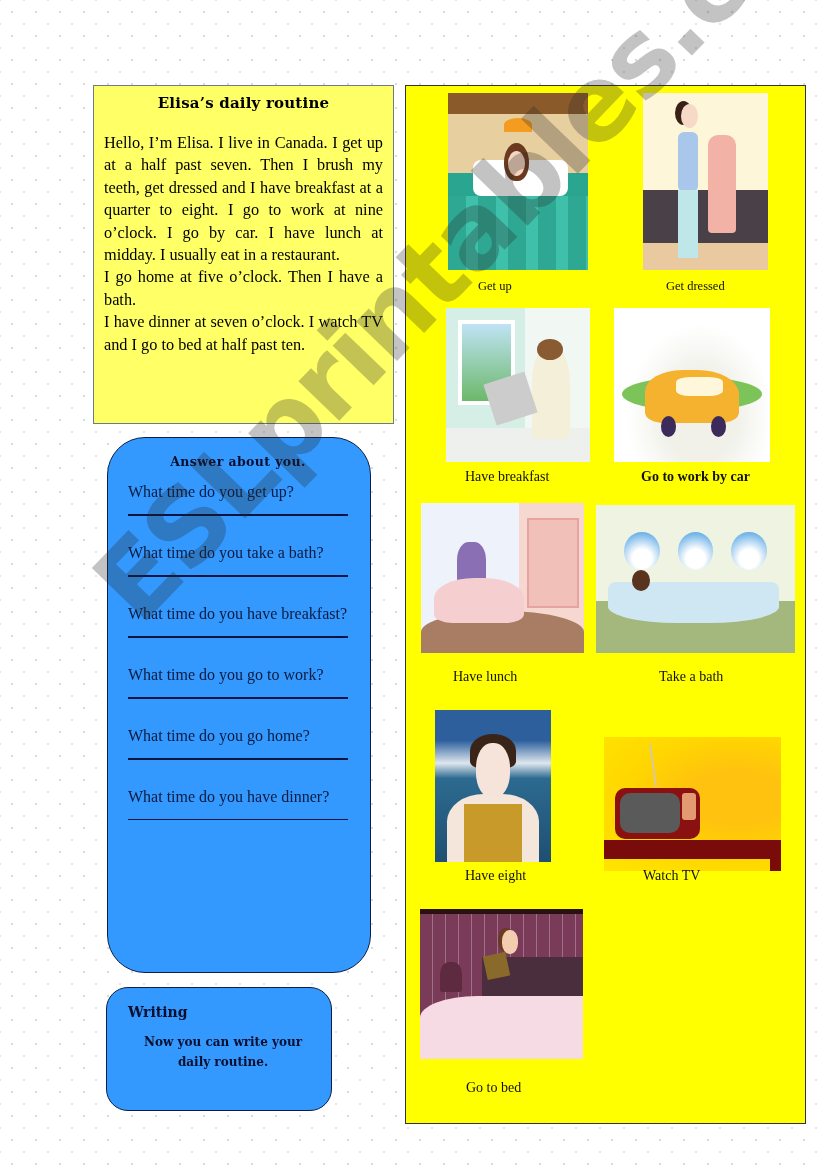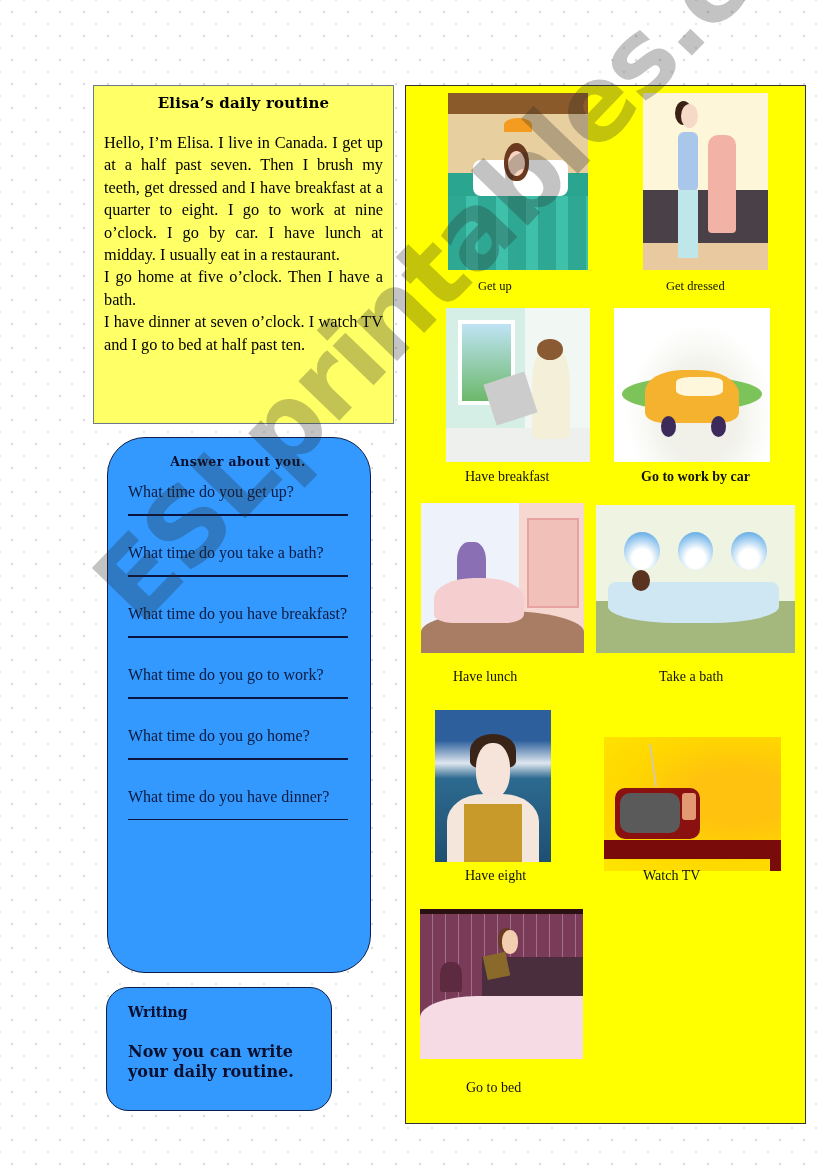--- a/index.html
+++ b/index.html
@@ -52,22 +52,22 @@
   }
   .q-item:last-child .q-line { border-top-width: 1px; }
 
   
   .writing {
     position: absolute; left: 106px; top: 987px; width: 226px; height: 124px;
     background: #3399ff; border: 1.5px solid #0b1f4a; border-radius: 22px;
     padding: 16px 0 0 21px;
     font-family: "DejaVu Serif", serif; font-weight: 900; color: #0a0f2e;
   }
-  .writing .w-title { font-size: 14px; margin-bottom: 22px; }
-  .writing .w-body { font-size: 16px; line-height: 20px; width: 190px; }
+  .writing .w-title { font-size: 14px; margin-bottom: 12px; }
+  .writing .w-body { font-size: 12px; line-height: 20px; width: 190px; text-align: center; }
 
   
   .pictures {
     position: absolute; left: 405px; top: 85px; width: 401px; height: 1039px;
     background: #ffff00; border: 1px solid #333;
   }
   .pic {
     position: absolute; overflow: hidden;
   }
   .caption {

